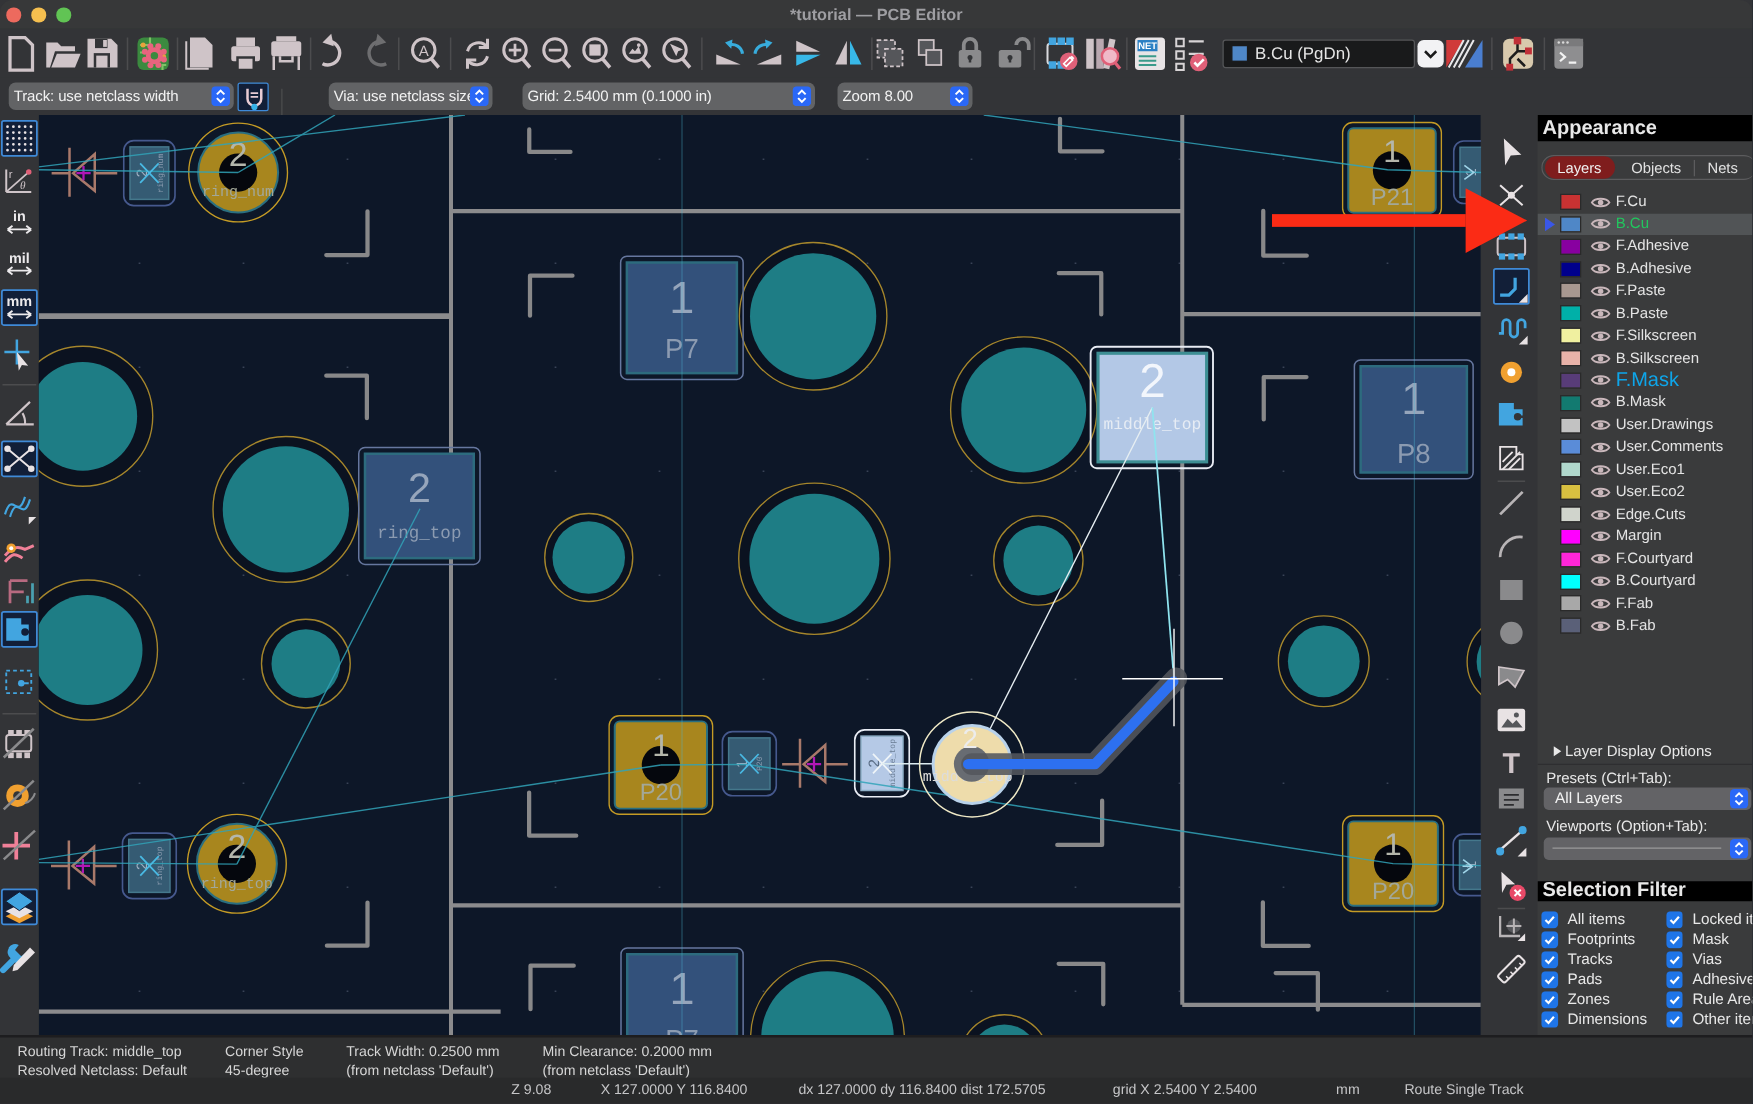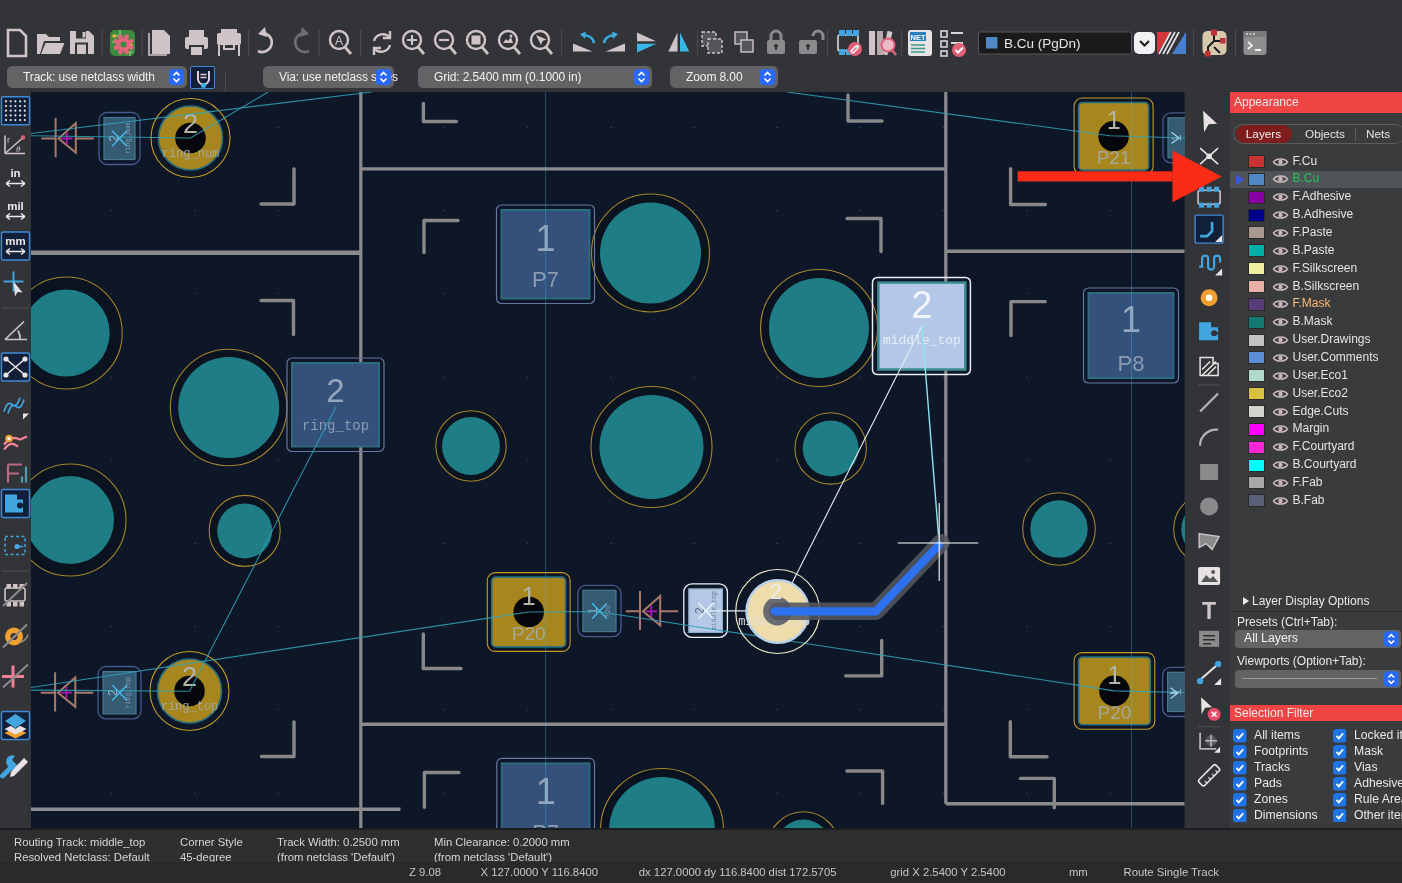--- a/index.html
+++ b/index.html
@@ -5,33 +5,39 @@
   font-family:"Liberation Sans",sans-serif; -webkit-font-smoothing:antialiased; }
 #win { position:relative; width:1402px; height:883px; }
 #titlebar { position:absolute; left:0; top:0; width:1402px; height:23px; background:#373839;
   border-radius:10px 10px 0 0; }
 .tl { position:absolute; top:6.3px; width:11.5px; height:11.5px; border-radius:50%; }
 #title { position:absolute; width:100%; text-align:center; top:3.5px; font-size:13px; font-weight:bold; color:#9e9ea2; }
 #tb1 { position:absolute; left:0; top:23px; width:1402px; height:39px; background:#333437; }
 #tb2 { position:absolute; left:0; top:62px; width:1402px; height:29.5px; background:#333437; }
 .dd { position:absolute; top:-20.8px; height:22px; background:#626365; border-radius:5.5px; color:#f2f2f2;
   font-size:12px; line-height:22px; }
-.dd > span:first-child { margin-left:16px; white-space:nowrap; letter-spacing:-0.1px; }
+.dd > span:first-child { margin-left:4px; white-space:nowrap; letter-spacing:-0.1px; }
 .step { position:absolute; right:2.8px; top:3px; width:15px; height:16px; }
 #lt { position:absolute; left:0; top:91.5px; width:31px; height:736px; background:#333437; }
 #rt { position:absolute; left:1184.5px; top:91.5px; width:45.5px; height:736px; background:#333437; }
 #panel { position:absolute; left:1230px; top:91.5px; width:172px; height:736px; background:#3a3b3c;
   overflow:hidden; }
-.phead { position:absolute; left:0; width:172px; background:#ef4444; color:#e8e8e8; font-size:12px;
-  padding-left:4px; font-weight:normal; }
+.phead { position:absolute; left:0; width:172px; background:#000000; color:#e8e8e8; font-size:16px;
+  padding-left:4px; font-weight:bold; }
 #sb1 { position:absolute; left:0; top:827.5px; width:1402px; height:34.5px; background:#2e2f30; border-top:2px solid #1d1d1f; }
 #sb2 { position:absolute; left:0; top:862px; width:1402px; height:21px; background:#292a2b; }
 svg { display:block; }
 </style></head><body>
 <div id="win">
+<div id="titlebar">
+<div class="tl" style="left:5px;background:#ed6a5e"></div>
+<div class="tl" style="left:25px;background:#f5bf4f"></div>
+<div class="tl" style="left:45px;background:#61c454"></div>
+<div id="title">*tutorial — PCB Editor</div>
+</div>
 <div id="tb1"></div>
 <svg style="position:absolute;left:0;top:23px" width="1402" height="40" viewBox="0 0 1402 40">
       <path d="M102,7 V33" stroke="#4c4c4e" stroke-width="1.2"></path>
       <path d="M142,7 V33" stroke="#4c4c4e" stroke-width="1.2"></path>
       <path d="M248.5,7 V33" stroke="#4c4c4e" stroke-width="1.2"></path>
       <path d="M319,7 V33" stroke="#4c4c4e" stroke-width="1.2"></path>
       <path d="M360.5,7 V33" stroke="#4c4c4e" stroke-width="1.2"></path>
       <path d="M561.5,7 V33" stroke="#4c4c4e" stroke-width="1.2"></path>
       <path d="M697.5,7 V33" stroke="#4c4c4e" stroke-width="1.2"></path>
       <path d="M827.5,7 V33" stroke="#4c4c4e" stroke-width="1.2"></path>
@@ -533,21 +539,21 @@
       <svg width="17" height="12" viewBox="0 0 17 12" style="position:absolute;left:42px;top:189.1px">
         <path d="M1.5,6 C4,2 13,2 15.5,6 C13,10 4,10 1.5,6 Z" fill="none" stroke="#c9b7bb" stroke-width="1.5"></path>
         <circle cx="8.5" cy="6" r="2.2" fill="#c9b7bb"></circle>
       </svg>
       <div style="position:absolute;left:62.5px;top:187.1px;font-size:12px;color:#e4e4e4">B.Silkscreen</div>
       <div style="position:absolute;left:19px;top:207.3px;width:15px;height:11px;background:#583c78;outline:1px solid #2a2a2a"></div>
       <svg width="17" height="12" viewBox="0 0 17 12" style="position:absolute;left:42px;top:206.9px">
         <path d="M1.5,6 C4,2 13,2 15.5,6 C13,10 4,10 1.5,6 Z" fill="none" stroke="#c9b7bb" stroke-width="1.5"></path>
         <circle cx="8.5" cy="6" r="2.2" fill="#c9b7bb"></circle>
       </svg>
-      <div style="position:absolute;left:62.5px;top:204.9px;font-size:12px;color:#fdba74">F.Mask</div>
+      <div style="position:absolute;left:62.5px;top:204.9px;font-size:16px;color:#0ea5e9">F.Mask</div>
       <div style="position:absolute;left:19px;top:225.2px;width:15px;height:11px;background:#127a70;outline:1px solid #2a2a2a"></div>
       <svg width="17" height="12" viewBox="0 0 17 12" style="position:absolute;left:42px;top:224.8px">
         <path d="M1.5,6 C4,2 13,2 15.5,6 C13,10 4,10 1.5,6 Z" fill="none" stroke="#c9b7bb" stroke-width="1.5"></path>
         <circle cx="8.5" cy="6" r="2.2" fill="#c9b7bb"></circle>
       </svg>
       <div style="position:absolute;left:62.5px;top:222.8px;font-size:12px;color:#e4e4e4">B.Mask</div>
       <div style="position:absolute;left:19px;top:243.0px;width:15px;height:11px;background:#c2c2c2;outline:1px solid #2a2a2a"></div>
       <svg width="17" height="12" viewBox="0 0 17 12" style="position:absolute;left:42px;top:242.6px">
         <path d="M1.5,6 C4,2 13,2 15.5,6 C13,10 4,10 1.5,6 Z" fill="none" stroke="#c9b7bb" stroke-width="1.5"></path>
         <circle cx="8.5" cy="6" r="2.2" fill="#c9b7bb"></circle>

